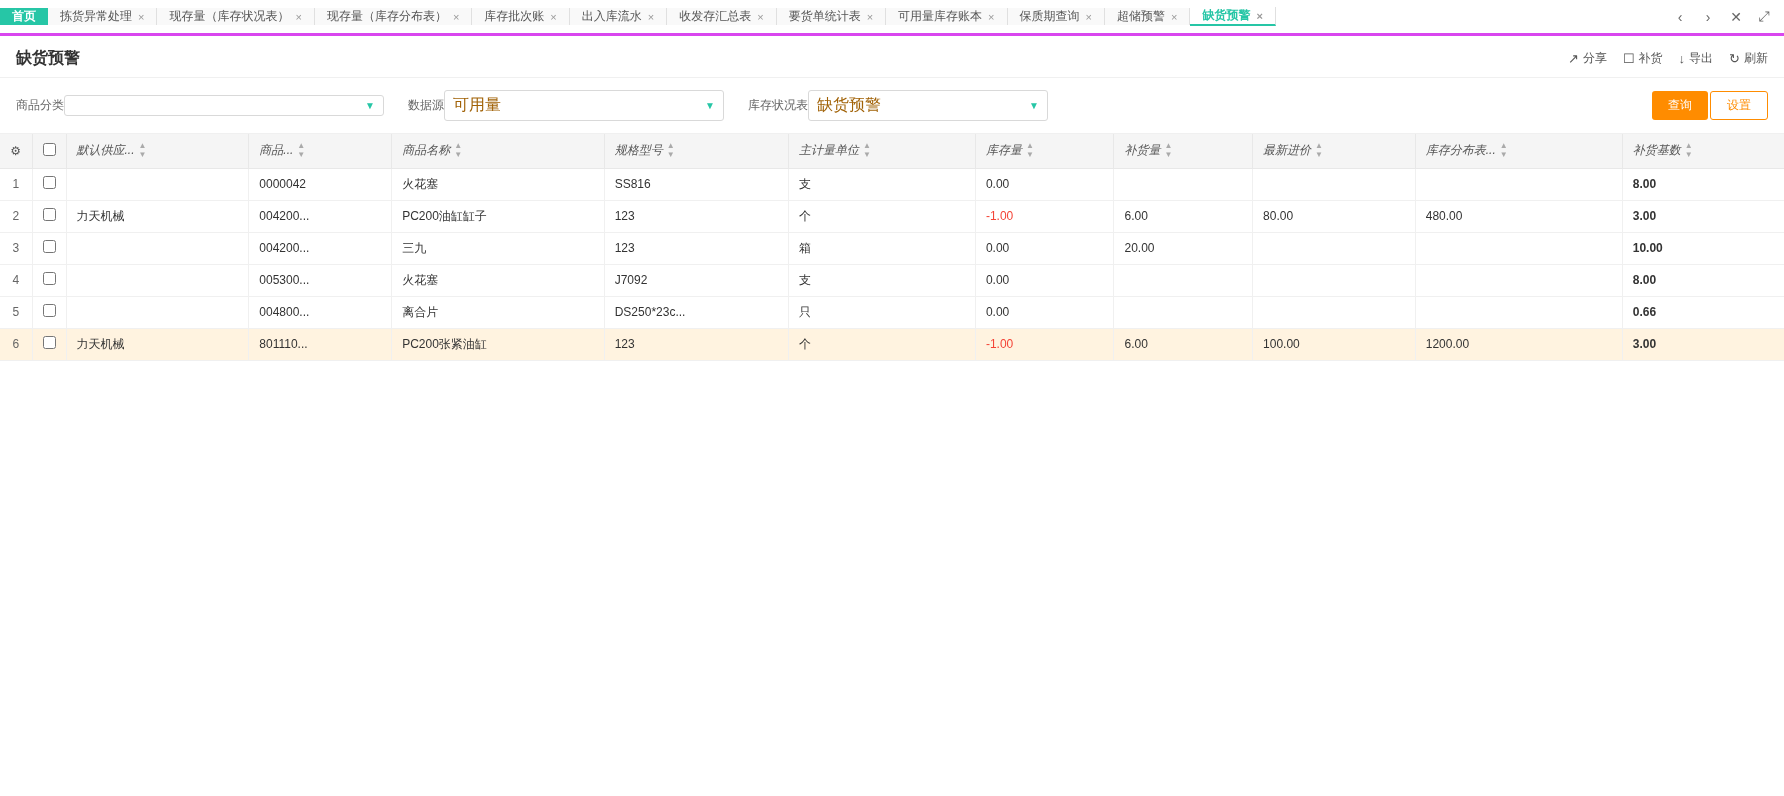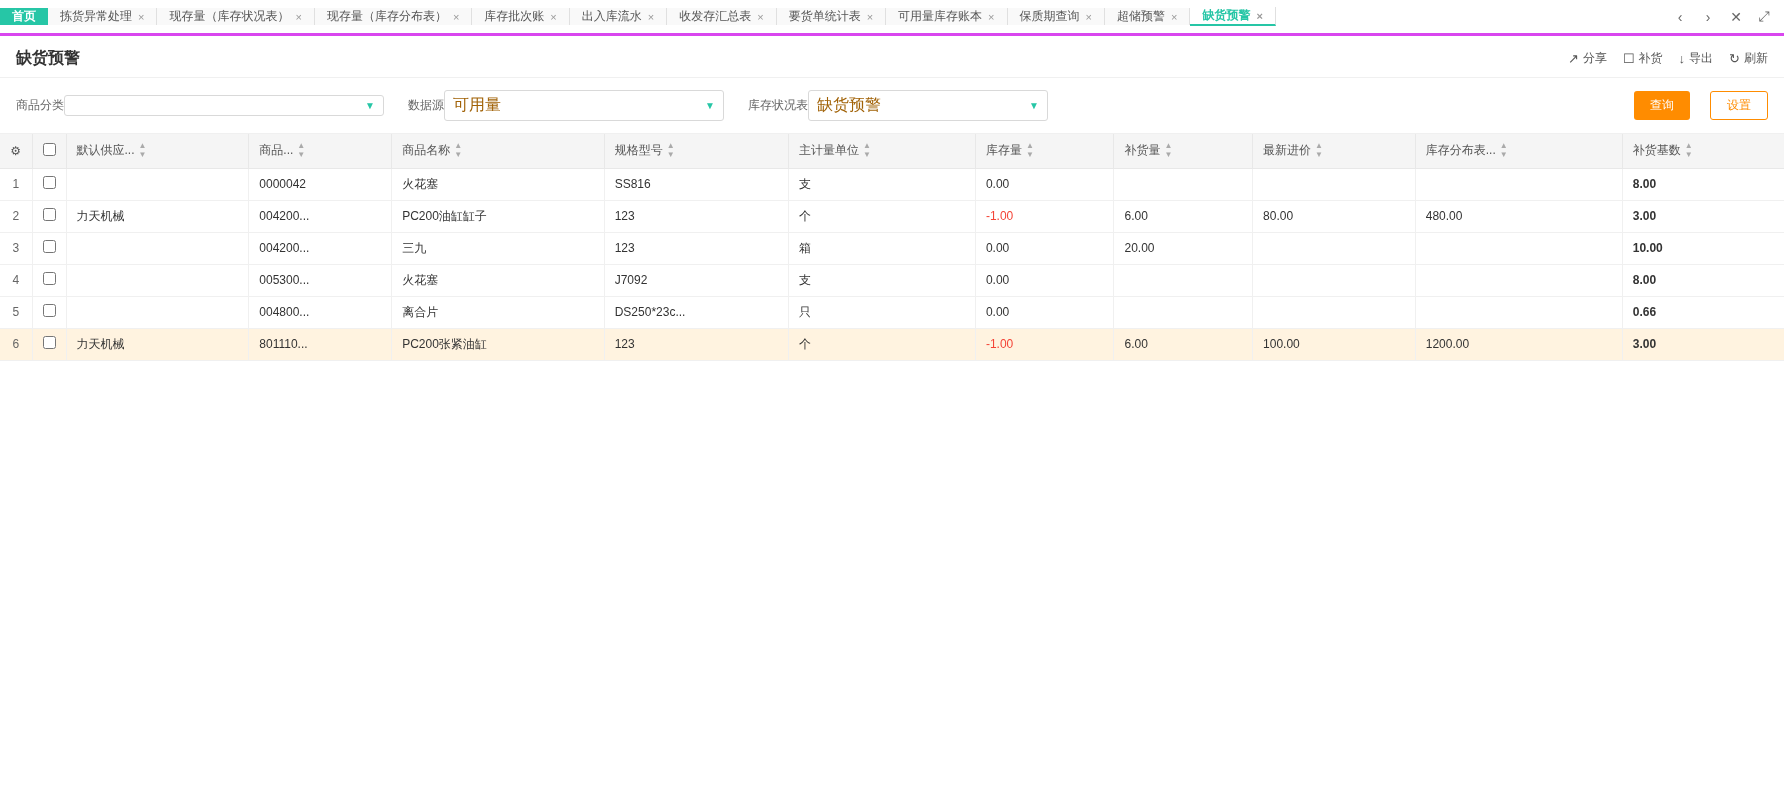--- a/index.html
+++ b/index.html
@@ -128,21 +128,21 @@
       font-size: 12px;
     }
     .filter-select .arrow { color: #26c6a6; font-size: 10px; }
     .filter-value {
       color: #a16207;
       font-size: 16px;
     }
     .filter-actions {
       margin-left: auto;
       display: flex;
-      gap: 20px;
+      gap: 2px;
     }
     .btn-query {
       background: #ff8c00;
       color: #fff;
       border: none;
       border-radius: 3px;
       padding: 5px 16px;
       cursor: pointer;
       font-size: 12px;
     }
@@ -202,20 +202,21 @@
       flex-direction: column;
       margin-left: 4px;
       color: #aaa;
       font-size: 8px;
       vertical-align: middle;
       line-height: 1.1;
     }
     .th-with-sort {
       display: flex;
       align-items: center;
+      font-style: italic;
     }
     .checkbox-cell {
       width: 32px;
       text-align: center;
     }
     input[type="checkbox"] {
       cursor: pointer;
       accent-color: #26c6a6;
     }
   </style>

